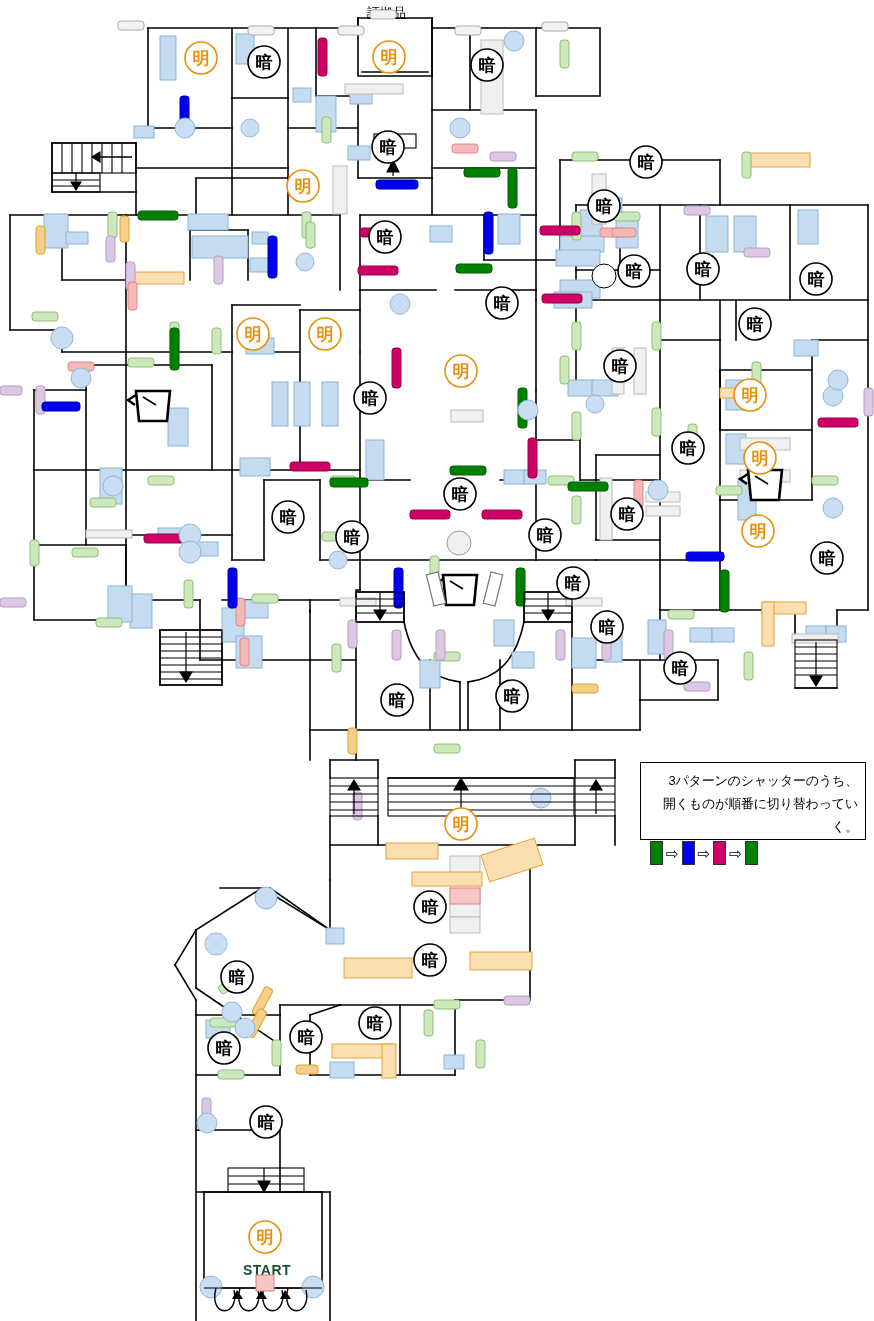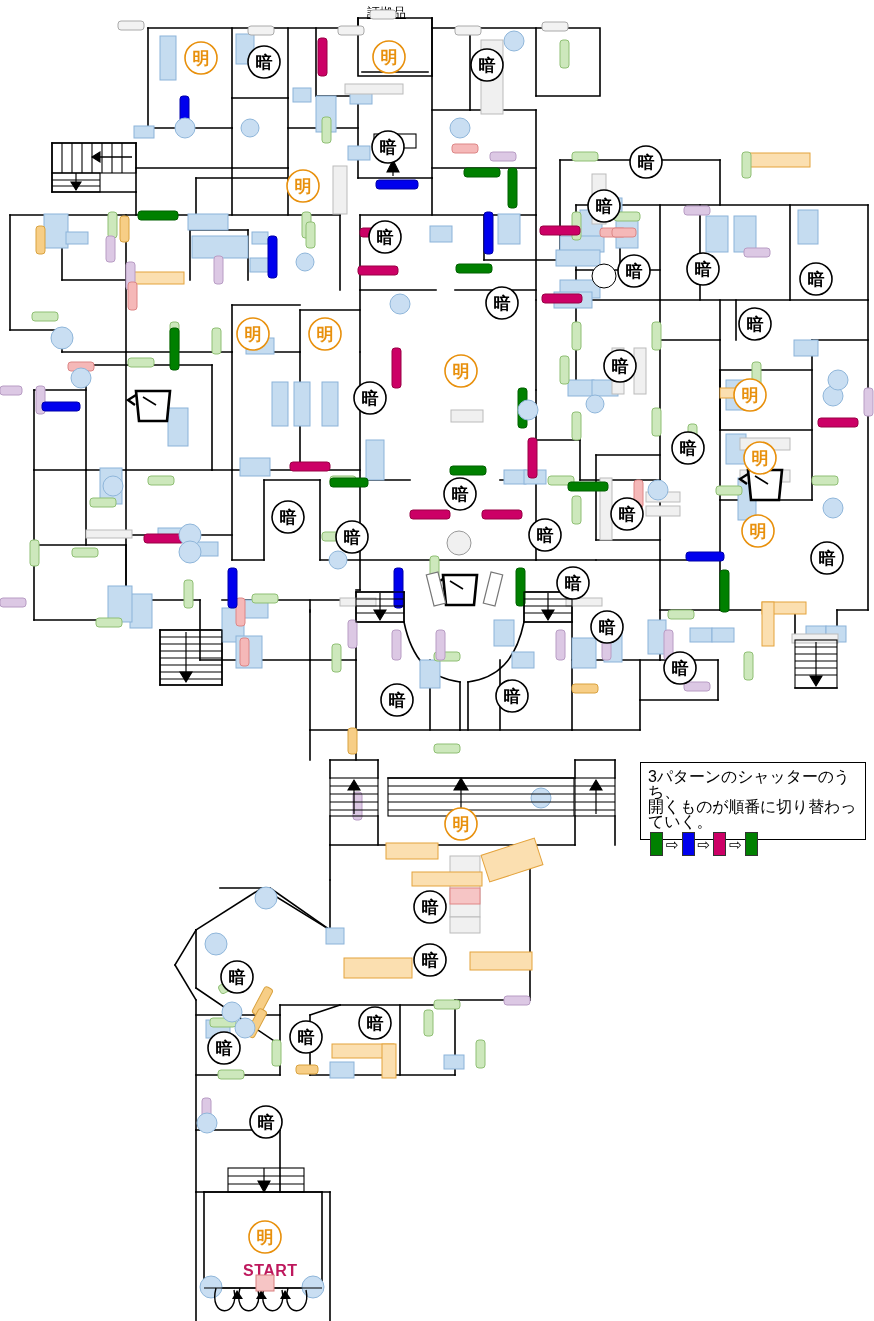--- a/index.html
+++ b/index.html
@@ -4,32 +4,32 @@
 <style>
   html,body{margin:0;padding:0;background:#ffffff;}
   body{font-family:"Liberation Sans","DejaVu Sans",sans-serif;}
   #map-root{position:relative;width:874px;height:1321px;background:#fff;overflow:hidden;}
   #map-svg{position:absolute;left:0;top:0;width:874px;height:1321px;}
   .legend-box{
     position:absolute;box-sizing:border-box;
     border:1.5px solid #000;background:#fff;
   }
   .legend-text{
-    font-size:16px;line-height:15px;color:#000;white-space:pre-line;
-    padding:6px 7px 0 7px;letter-spacing:-0.2px;
+    font-size:13px;line-height:23px;color:#000;white-space:pre-line;
+    padding:6px 7px 0 7px;letter-spacing:-0.2px;text-align:right;
   }
   .legend-row{display:flex;align-items:center;gap:3px;padding:3px 0 0 9px;}
   .lg-sw{width:11px;height:22px;border:1px solid #333;}
   .lg-ar{font-size:15px;color:#000;line-height:1;}
   .title-label{
     position:absolute;font-size:13px;color:#000;
     text-decoration:underline;white-space:nowrap;
   }
   .start-label{
-    position:absolute;font-size:16px;font-weight:bold;color:#be185d;
+    position:absolute;font-size:14px;font-weight:bold;color:#14532d;
     letter-spacing:0.5px;white-space:nowrap;
   }
 </style>
 </head>
 <body>
 
 <div id="map-root">
 
   <div class="title-label" style="left:367px;top:4px;">証拠品</div>
 

